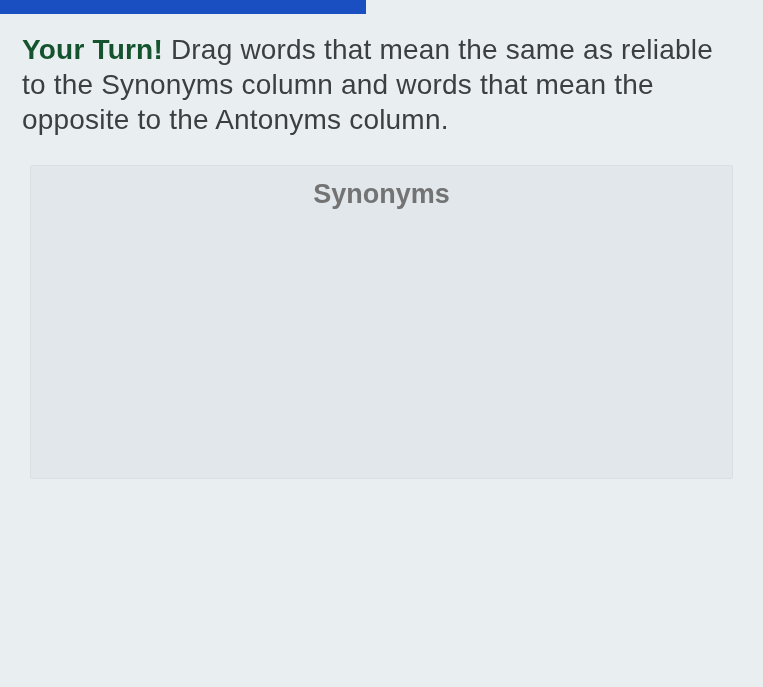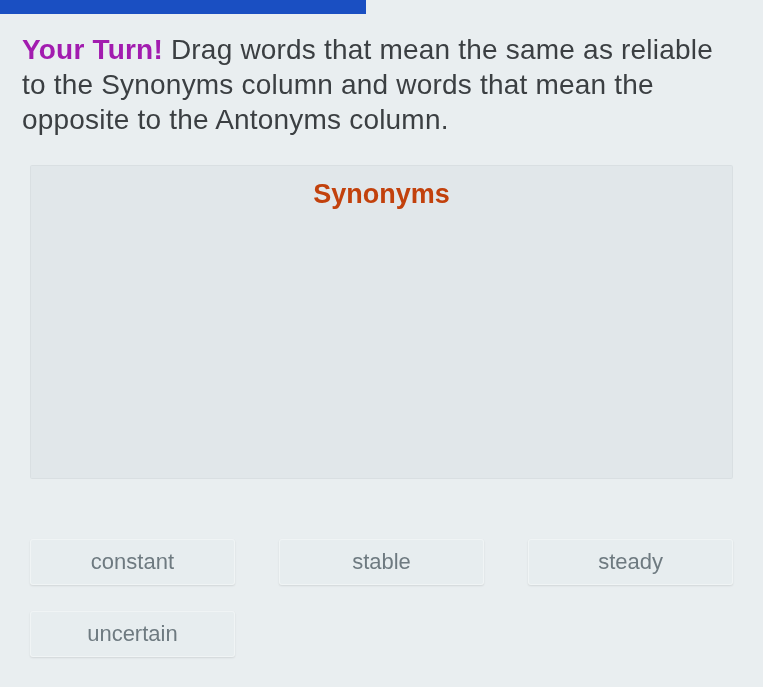--- a/index.html
+++ b/index.html
@@ -16,21 +16,21 @@
     height:14px;
     background:linear-gradient(to right,#1a4fc2 0,#1a4fc2 48%,#e9eef0 48%,#e9eef0 100%);
   }
   .prompt{
     padding:18px 22px 8px 22px;
     font-size:28px;
     line-height:1.25;
     letter-spacing:.2px;
   }
   .prompt .lead{
-    color:#a21caf;
+    color:#14532d;
     font-weight:700;
   }
   .prompt .keyword{
   }
   .columns{
     display:flex;
     gap:18px;
     padding:20px 30px 0 30px;
   }
   .col{
@@ -38,21 +38,21 @@
     background:#e1e7ea;
     border-radius:2px;
     height:300px;
     text-align:center;
     padding-top:14px;
     box-shadow:inset 0 0 0 1px rgba(0,0,0,.03);
   }
   .col-title{
     font-size:27px;
     font-weight:700;
-    color:#c2410c;
+    color:#737373;
   }
   .word-bank{
     position:absolute;
     left:0;right:0;
     bottom:30px;
     padding:0 30px;
   }
   .word-row{
     display:flex;
     justify-content:space-between;
@@ -81,20 +81,14 @@
 </div>
 
 <div class="columns">
   <div class="col">
     <div class="col-title">Synonyms</div>
   </div>
 </div>
 
 <div class="word-bank">
   <div class="word-row">
-    <div class="chip">constant</div>
-    <div class="chip">stable</div>
-    <div class="chip">steady</div>
-  </div>
-  <div class="word-row">
-    <div class="chip">uncertain</div>
   </div>
 </div>
 
 </body></html>

